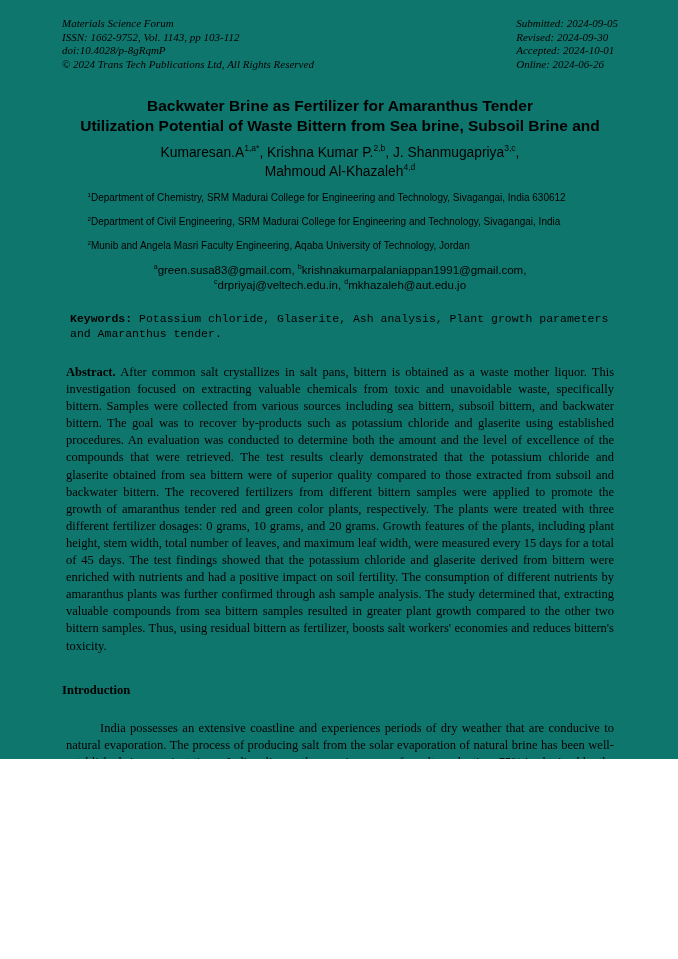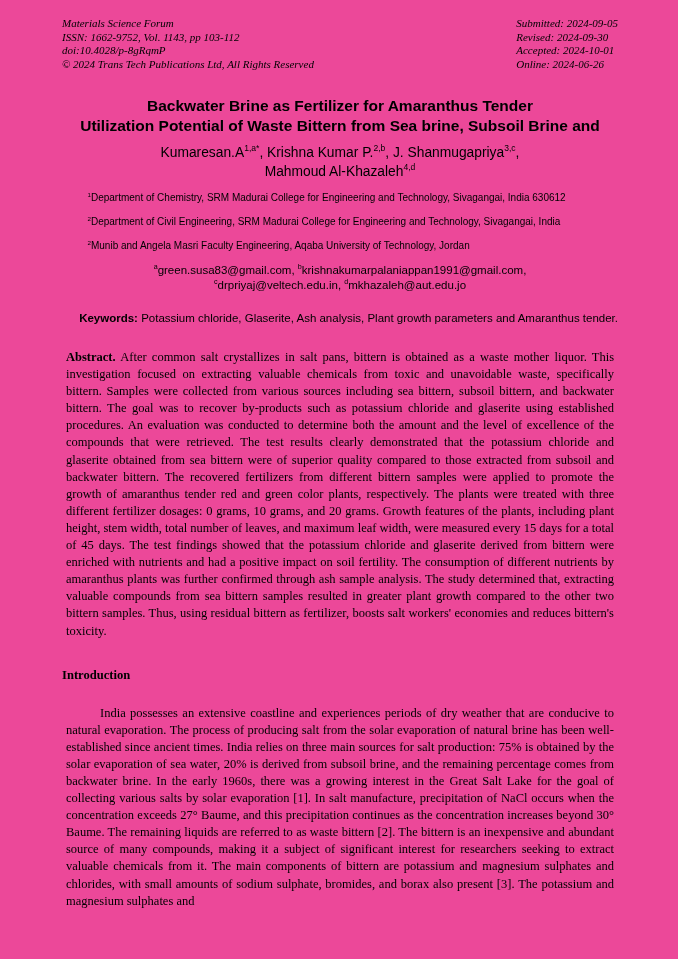--- a/index.html
+++ b/index.html
@@ -1,20 +1,20 @@
 <!DOCTYPE html>
 <html><head>
 <meta charset="utf-8">
 <style>
   html, body { margin: 0; padding: 0; background: #ffffff; }
   .page {
     position: relative;
     width: 678px;
-    height: 959px;
-    background: #ec4899;
+    height: 759px;
+    background: #0f766e;
     color: #000000;
     box-sizing: border-box;
     padding: 17px 60px 0 62px;
     font-family: "Liberation Serif", serif;
     overflow: hidden;
   }
   .header {
     display: flex;
     justify-content: space-between;
     font-style: italic;
@@ -48,24 +48,24 @@
     max-width: 505px;
   }
   .emails-block {
     font-family: "Liberation Sans", sans-serif;
     font-size: 11.5px;
     line-height: 15px;
     text-align: center;
     margin-top: 10px;
   }
   .keywords-block {
-    font-family: Liberation Sans, sans-serif;
+    font-family: Liberation Mono, monospace;
     font-size: 11.5px;
     line-height: 15px;
-    text-align: right;
+    text-align: left;
     margin-top: 18px;
     padding-left: 8px;
   }
   .keywords-label { font-weight: bold; }
   .body-text {
     font-size: 12.5px;
     line-height: 17.1px;
     text-align: justify;
     margin: 4px;
   }

